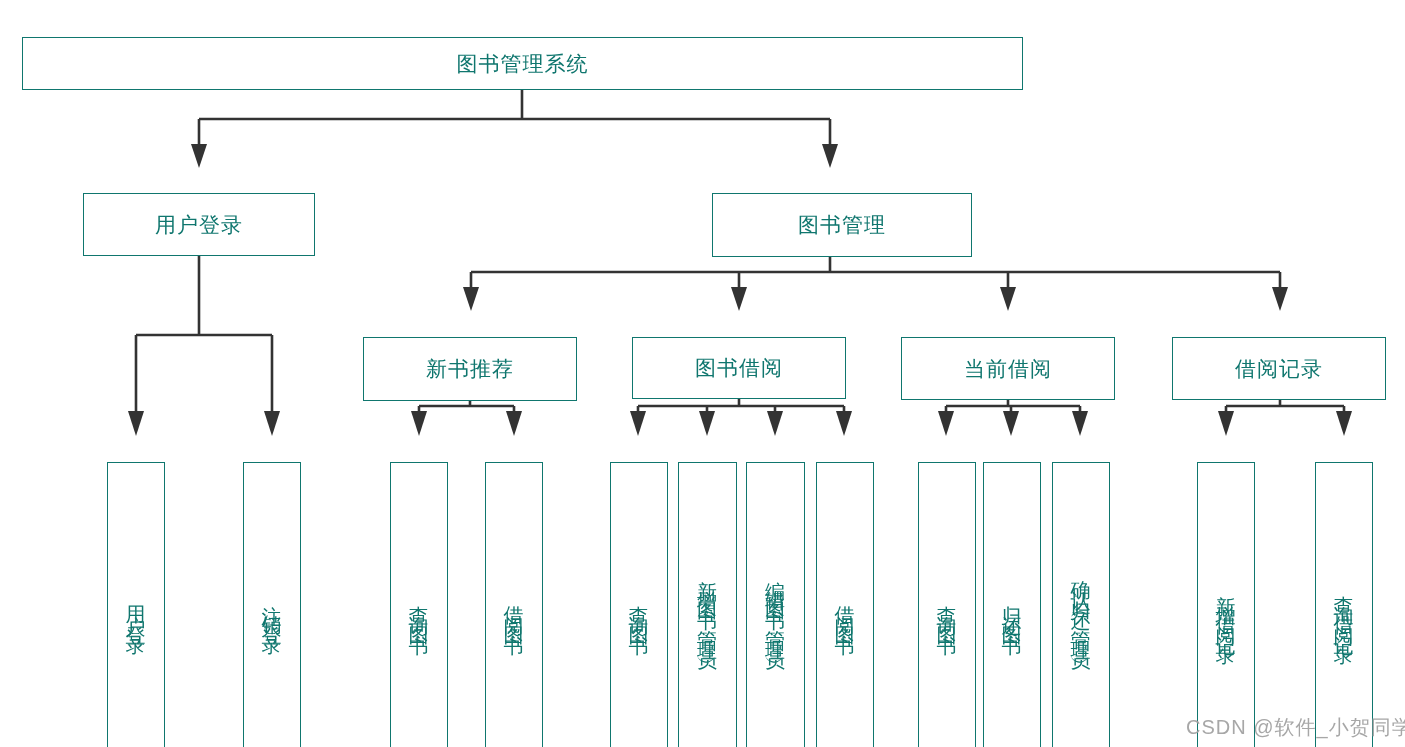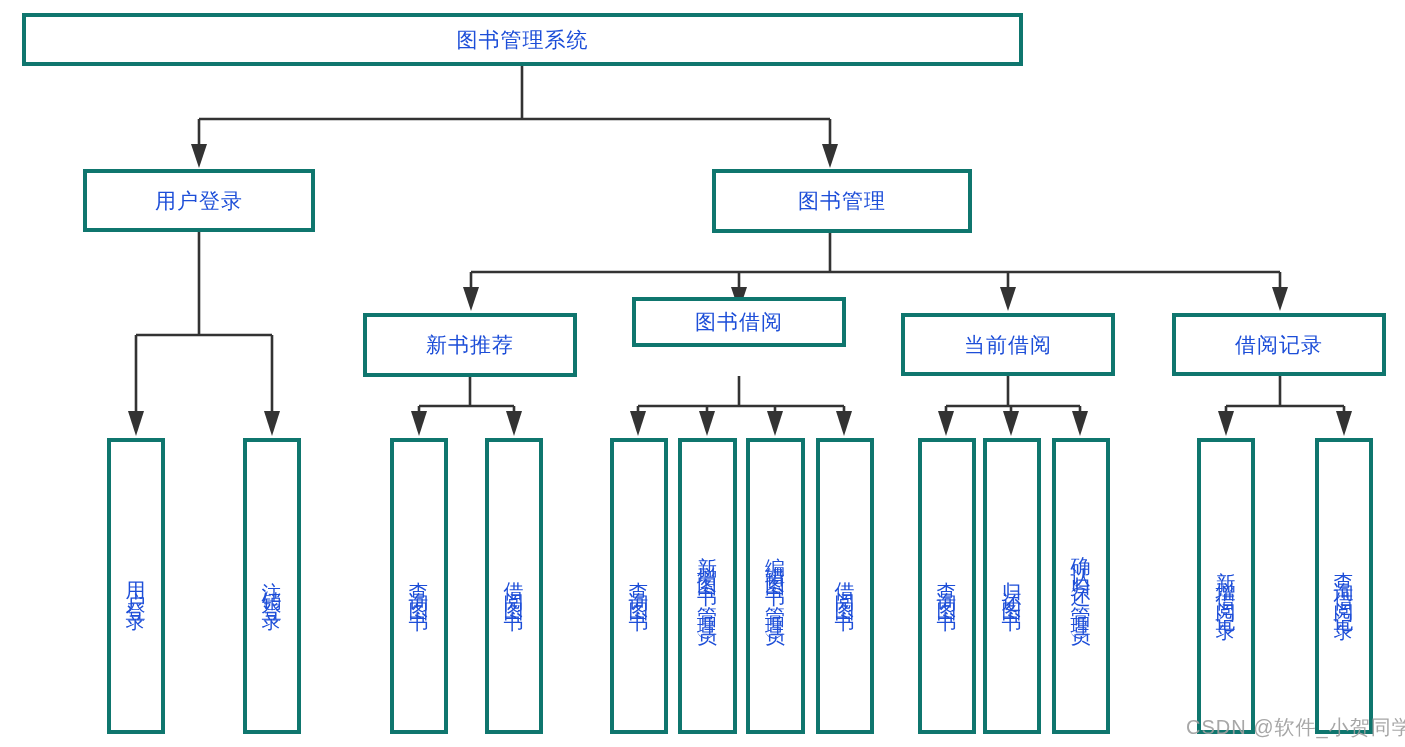--- a/index.html
+++ b/index.html
@@ -17,27 +17,28 @@
   }
   #wires {
     position: absolute;
     left: 0; top: 0;
     width: 1405px; height: 747px;
     z-index: 1;
   }
   .node {
     position: absolute;
     box-sizing: border-box;
-    border: 4px solid #0f766e;
+    border: 1px solid #0f766e;
     background: #ffffff;
-    color: #1d4ed8;
+    color: #0f766e;
     display: flex;
     align-items: center;
     justify-content: center;
     z-index: 2;
+    margin-top: 24px;
   }
   .node.h { font-size: 21px; letter-spacing: 1px; }
   .node.v { font-size: 20px; }
   .vtext {
     writing-mode: vertical-rl;
     text-orientation: mixed;
     letter-spacing: 10px;
     line-height: 1;
     white-space: nowrap;
   }
@@ -104,21 +105,21 @@
   <div class="node h" style="left:83px;top:169px;width:232px;height:63px">
     <span>用户登录</span>
   </div>
   <div class="node h" style="left:712px;top:169px;width:260px;height:64px">
     <span>图书管理</span>
   </div>
 
   <div class="node h" style="left:363px;top:313px;width:214px;height:64px">
     <span>新书推荐</span>
   </div>
-  <div class="node h" style="left:632px;top:297px;width:214px;height:50px">
+  <div class="node h" style="left:632px;top:313px;width:214px;height:62px">
     <span>图书借阅</span>
   </div>
   <div class="node h" style="left:1172px;top:313px;width:214px;height:63px">
     <span>借阅记录</span>
   </div>
   <div class="node h" style="left:901px;top:313px;width:214px;height:63px">
     <span>当前借阅</span>
   </div>
 
   <div class="node v" style="left:107px;top:438px;width:58px;height:296px">

